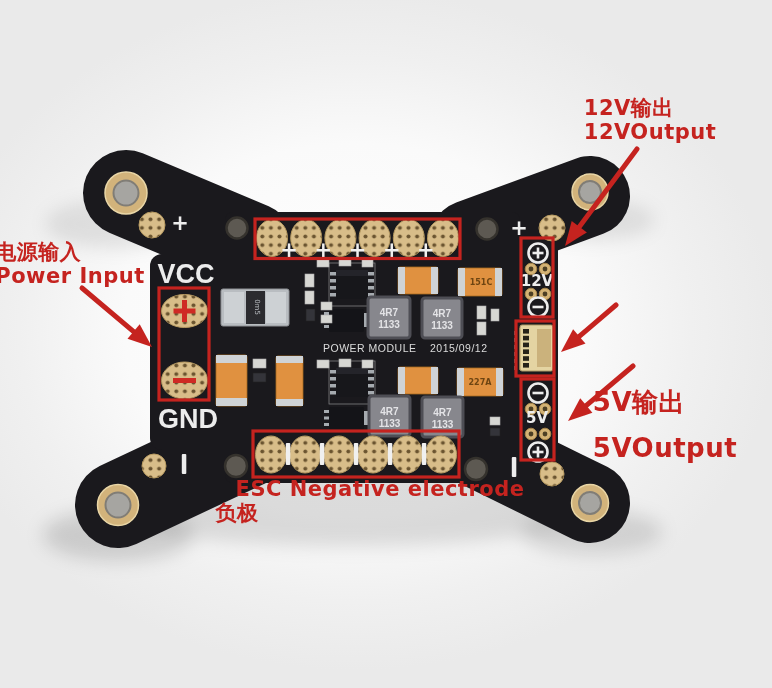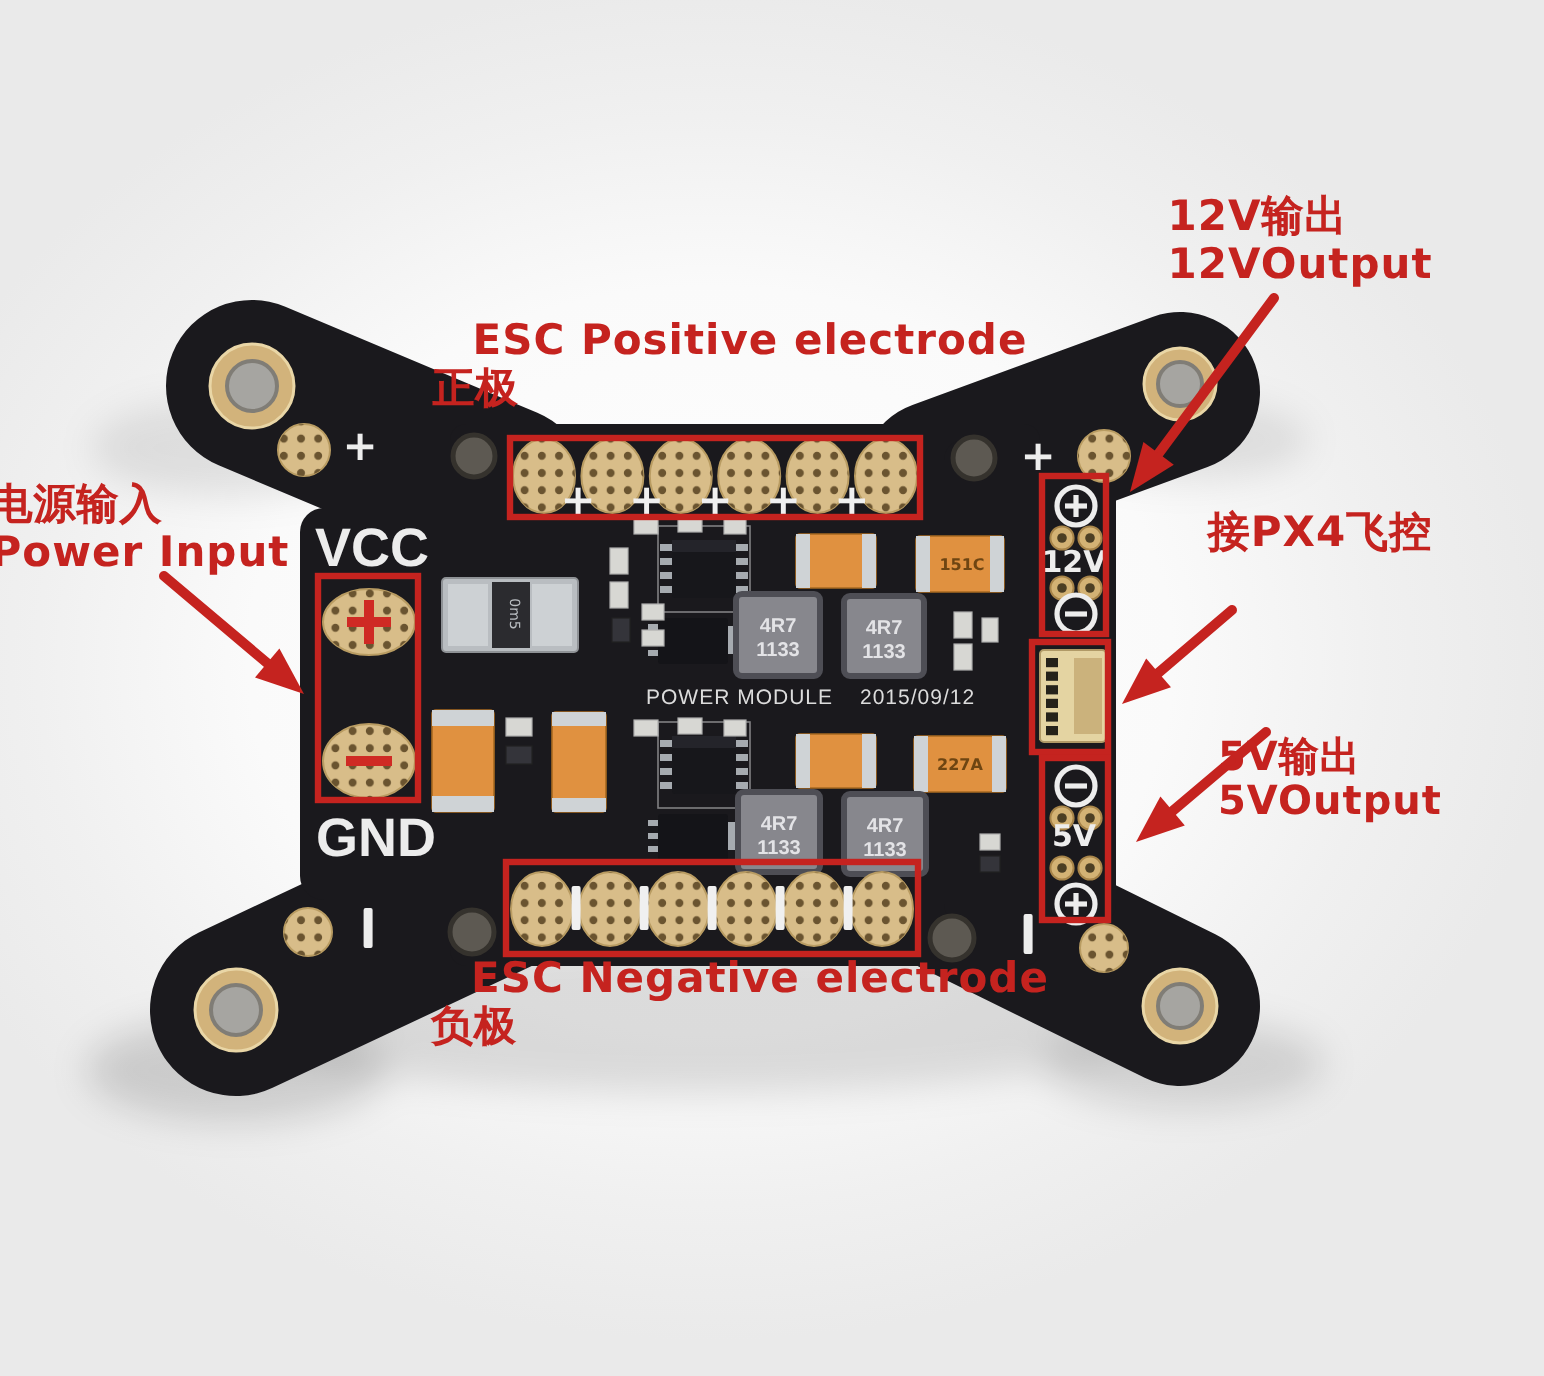--- a/index.html
+++ b/index.html
@@ -7,21 +7,21 @@
     position:relative;width:772px;height:688px;overflow:hidden;
     background:radial-gradient(ellipse 420px 340px at 46% 48%, #ffffff 0%, #fafafa 55%, #f0f0f0 80%, #eaeaea 100%);
     font-family:"DejaVu Sans","Liberation Sans",sans-serif;
   }
   svg.scene{position:absolute;left:0;top:0;}
   .ann{
     position:absolute;transform:translateX(-50%);text-align:left;
     color:#c5231f;font-weight:bold;white-space:nowrap;
   }
   .ann .ln{font-size:21px;line-height:24px;letter-spacing:0.5px;}
-  .ann .sm{font-size:20px;line-height:22px;}
+  .ann .sm{font-size:26px;line-height:22px;margin-top:24px;}
   .shift-l{position:relative;left:-20px;}
   .sp{letter-spacing:1.5px;}
 </style>
 </head>
 <body>
 
 <div class="stage">
 <svg class="scene" width="772" height="688" viewBox="0 0 772 688">
   <defs>
     <pattern id="dots" width="8.6" height="8.6" patternUnits="userSpaceOnUse">
@@ -388,37 +388,32 @@
       <line x1="616" y1="305" x2="570.1" y2="344.2" stroke="currentColor" stroke-width="5" stroke-linecap="round"></line>
       <polygon points="561,352 573.1,329.2 585.5,343.6" fill="currentColor"></polygon>
     </g>
     <g>
       <line x1="633" y1="366" x2="577.2" y2="413.2" stroke="currentColor" stroke-width="5" stroke-linecap="round"></line>
       <polygon points="568,421 580.2,398.2 592.4,412.8" fill="currentColor"></polygon>
     </g>
   </g>
 </svg>
 
-<div class="ann" style="left:375px;top:158px">
-  <div class="ln">ESC Positive electrode</div>
-  <div class="ln shift-l">正极</div>
-</div>
 
 <div class="ann" style="left:70px;top:240px">
   <div class="ln">电源输入</div>
   <div class="ln">Power Input</div>
 </div>
 
 <div class="ann" style="left:650px;top:96px">
   <div class="ln">12V输出</div>
   <div class="ln">12VOutput</div>
 </div>
 
 <div class="ann" style="left:660px;top:254px">
-  <div class="ln">接PX4飞控</div>
 </div>
 
 <div class="ann" style="left:665px;top:367px">
   <div class="sm ln">5V输出</div>
   <div class="sm ln">5VOutput</div>
 </div>
 
 <div class="ann" style="left:380px;top:477px">
   <div class="ln">ESC Negative electrode</div>
   <div class="ln shift-l">负极</div>

